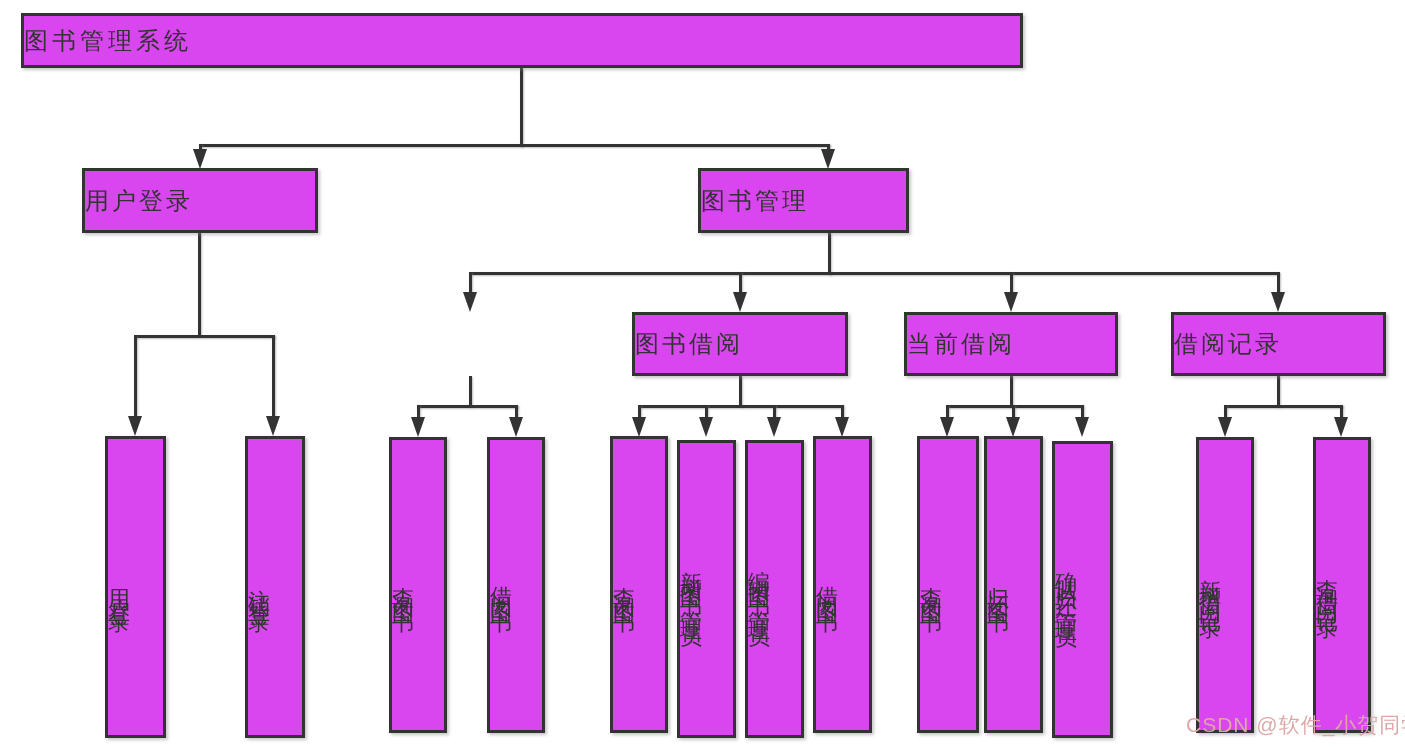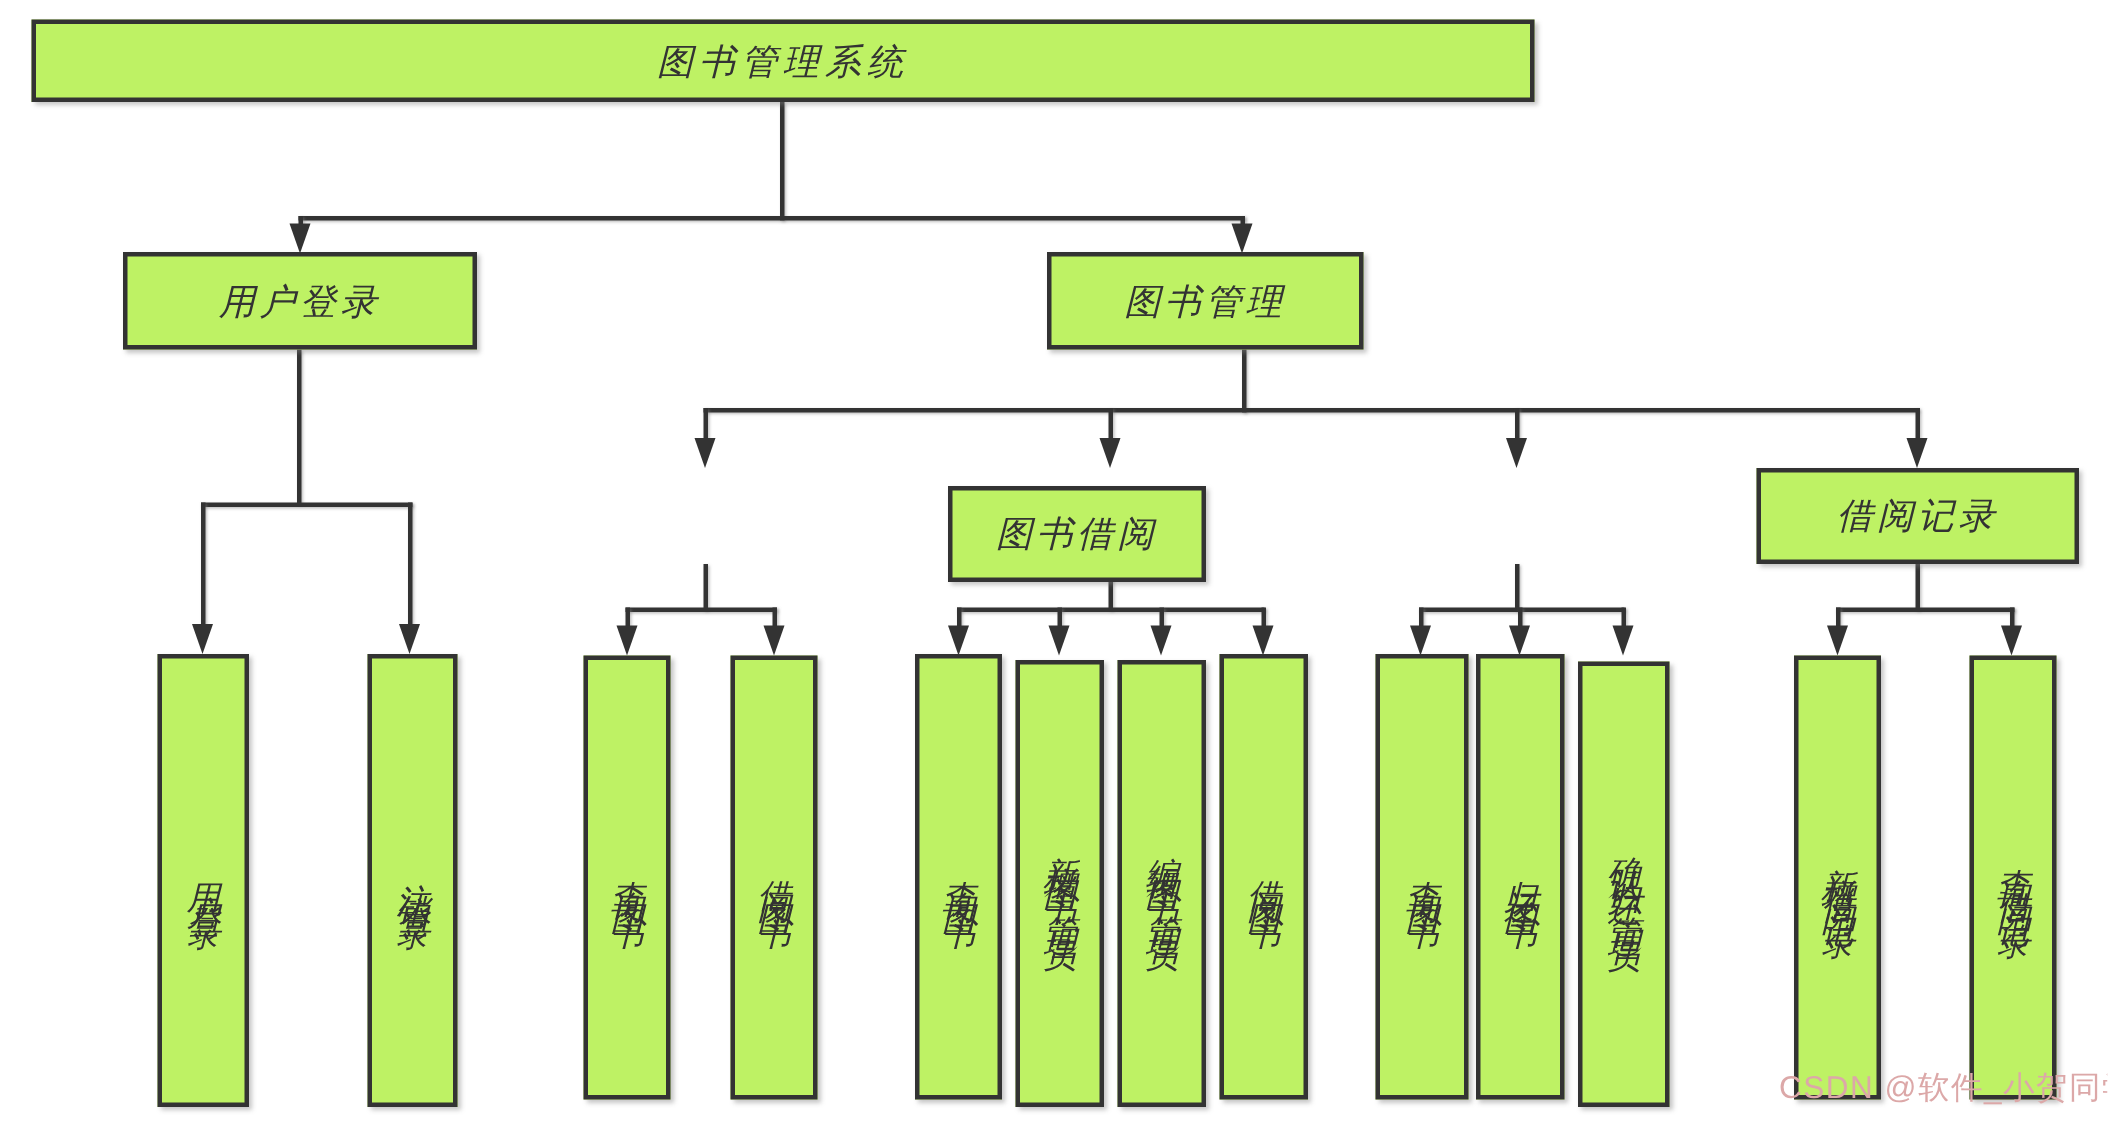--- a/index.html
+++ b/index.html
@@ -5,25 +5,24 @@
   html,body { margin:0; padding:0; background:#ffffff; }
   .canvas {
     position:relative; width:1405px; height:747px; background:#ffffff;
     overflow:hidden;
     font-family:"Liberation Sans","DejaVu Sans",sans-serif;
     color:#333333;
   }
   .node {
     position:absolute; box-sizing:border-box;
     border:3px solid var(--line-color,#333333);
-    background:#bef264;
-    display:flex; align-items:center; justify-content:center;
+    background:#d946ef;
+    display:flex; align-items:center; justify-content:flex-start;
     box-shadow:2px 2px 3px rgba(130,130,130,0.45);
     z-index:2;
-    font-style:italic;
   }
   .hnode { font-size:24px; letter-spacing:3px; white-space:nowrap; }
   .root-node { font-size:24px; letter-spacing:4px; }
   .vnode span {
     writing-mode:vertical-rl; text-orientation:mixed;
     font-size:22px; letter-spacing:8px; line-height:1;
     white-space:nowrap;
   }
   .vline, .hline {
     position:absolute; background:var(--line-color,#333333);
@@ -114,22 +113,25 @@
     <span>图书管理系统</span>
   </div>
 
   <div class="node hnode" style="left:82px;top:168px;width:236px;height:65px">
     <span>用户登录</span>
   </div>
   <div class="node hnode" style="left:698px;top:168px;width:211px;height:65px">
     <span>图书管理</span>
   </div>
 
-  <div class="node hnode" style="left:632px;top:324px;width:172px;height:64px">
+  <div class="node hnode" style="left:632px;top:312px;width:216px;height:64px">
     <span>图书借阅</span>
+  </div>
+  <div class="node hnode" style="left:904px;top:312px;width:214px;height:64px">
+    <span>当前借阅</span>
   </div>
   <div class="node hnode" style="left:1171px;top:312px;width:215px;height:64px">
     <span>借阅记录</span>
   </div>
 
   <div class="node vnode" style="left:105px;top:436px;width:61px;height:302px">
     <span>用户登录</span>
   </div>
   <div class="node vnode" style="left:245px;top:436px;width:60px;height:302px">
     <span>注销登录</span>

